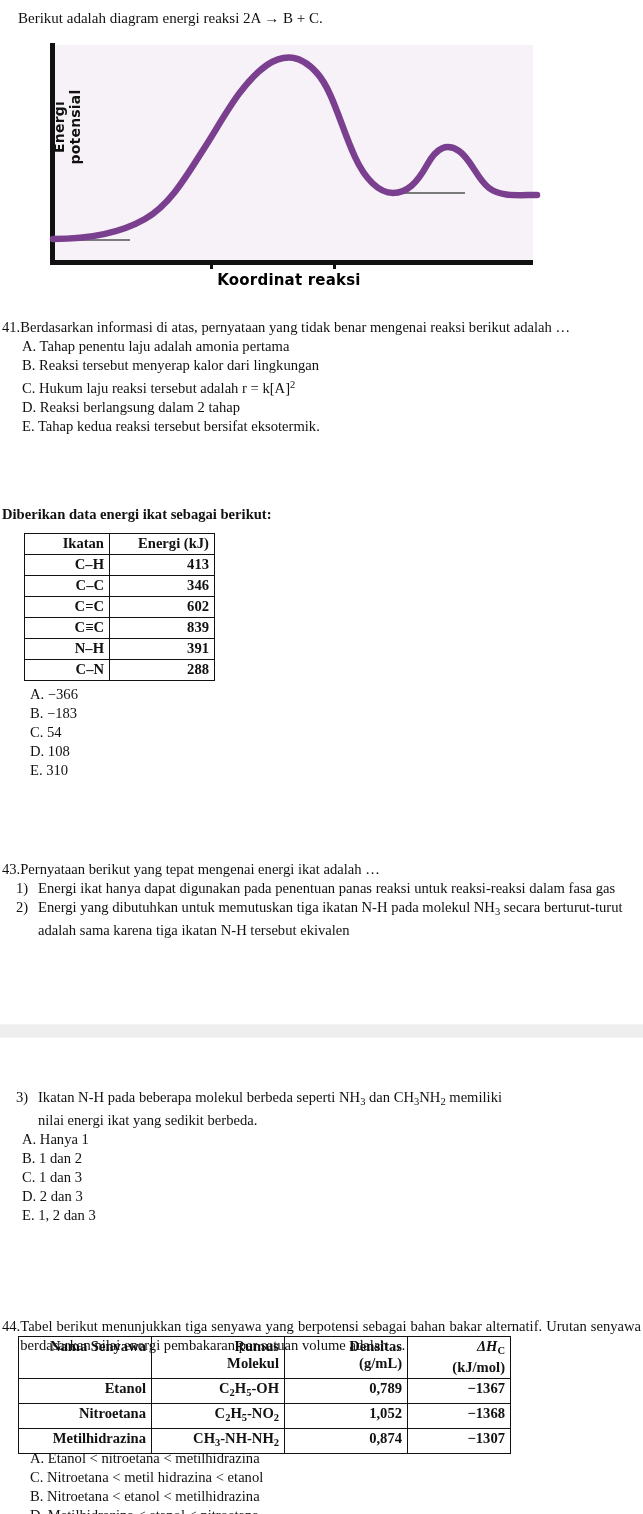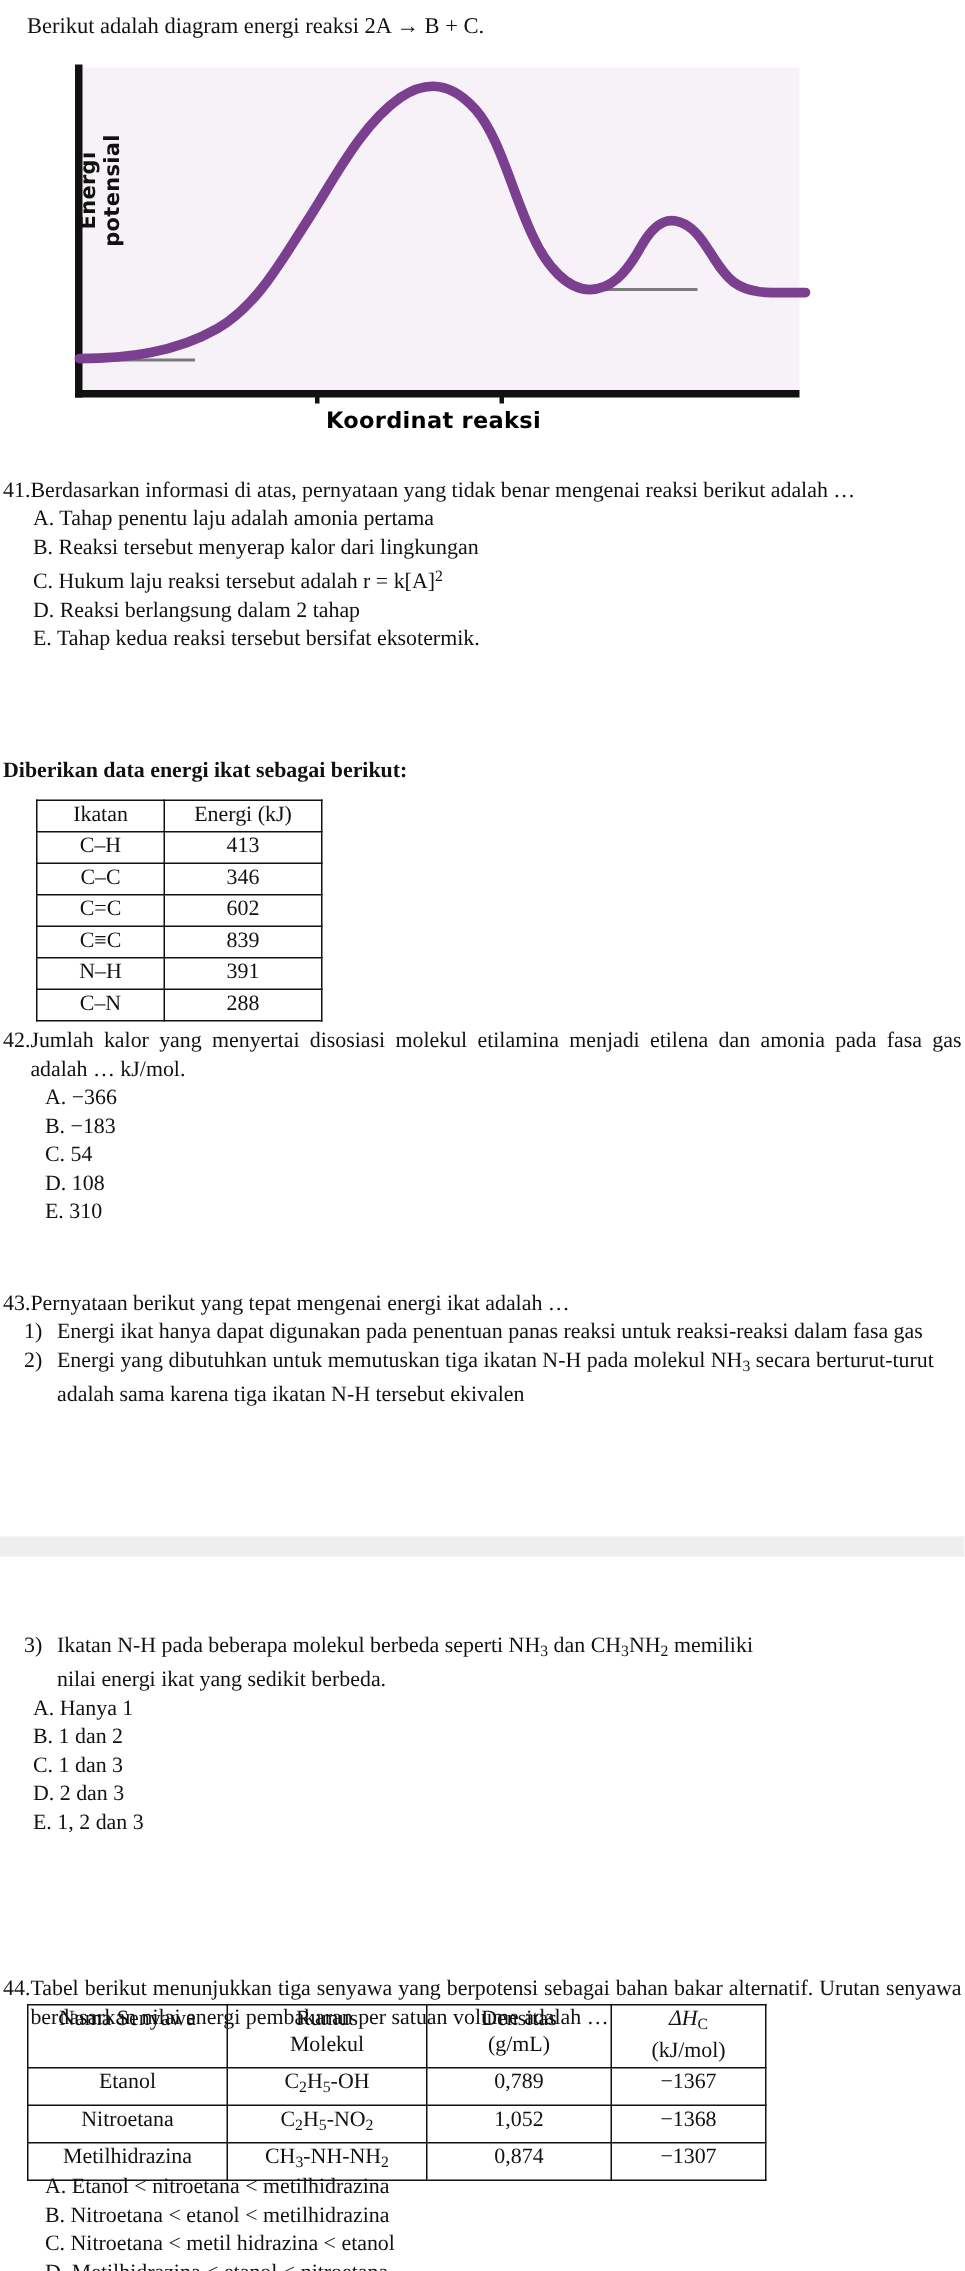--- a/index.html
+++ b/index.html
@@ -158,22 +158,22 @@
 
   
   table.dt {
     border-collapse: collapse;
     font-size: 14.6px;
     line-height: 17px;
   }
   table.dt td, table.dt th {
     border: 1px solid #111111;
     padding: 1px 5px 2px 5px;
-    text-align: center;
-    font-weight: normal;
+    text-align: right;
+    font-weight: bold;
     vertical-align: top;
   }
 
   #bond-table {
     position: absolute;
     left: 24px;
     top: 533px;
   }
   #bond-table td:first-child { width: 74px; }
   #bond-table td:last-child  { width: 94px; }
@@ -286,24 +286,20 @@
         <td>391</td>
       </tr>
       <tr>
         <td>C–N</td>
         <td>288</td>
       </tr>
     </tbody>
   </table>
 
   <div class="q" style="left:2px; top:685px; width:639px;">
-    <div class="q-head">
-      <span class="q-num">42.</span>
-      <span class="q-text">Jumlah kalor yang menyertai disosiasi molekul etilamina menjadi etilena dan amonia pada fasa gas adalah … kJ/mol.</span>
-    </div>
     <div class="opts">
       <div class="opt indent-2">A. −366</div>
       <div class="opt indent-2">B. −183</div>
       <div class="opt indent-2">C. 54</div>
       <div class="opt indent-2">D. 108</div>
       <div class="opt indent-2">E. 310</div>
     </div>
   </div>
 
   <div class="q" style="left:2px; top:860px; width:639px;">
@@ -372,18 +368,18 @@
         <td>Metilhidrazina</td>
         <td><span>CH</span><sub>3</sub><span>-NH-NH</span><sub>2</sub><span></span><sub></sub></td>
         <td>0,874</td>
         <td>−1307</td>
       </tr>
     </tbody>
   </table>
 
   <div class="q" style="left:2px; top:1449px; width:639px;">
     <div class="opt indent-2">A. Etanol &lt; nitroetana &lt; metilhidrazina</div>
+    <div class="opt indent-2">C. Nitroetana &lt; metil hidrazina &lt; etanol</div>
     <div class="opt indent-2">B. Nitroetana &lt; etanol &lt; metilhidrazina</div>
-    <div class="opt indent-2">C. Nitroetana &lt; metil hidrazina &lt; etanol</div>
     <div class="opt indent-2">D. Metilhidrazina &lt; etanol &lt; nitroetana</div>
   </div>
 
 </div>
 
 </body></html>

